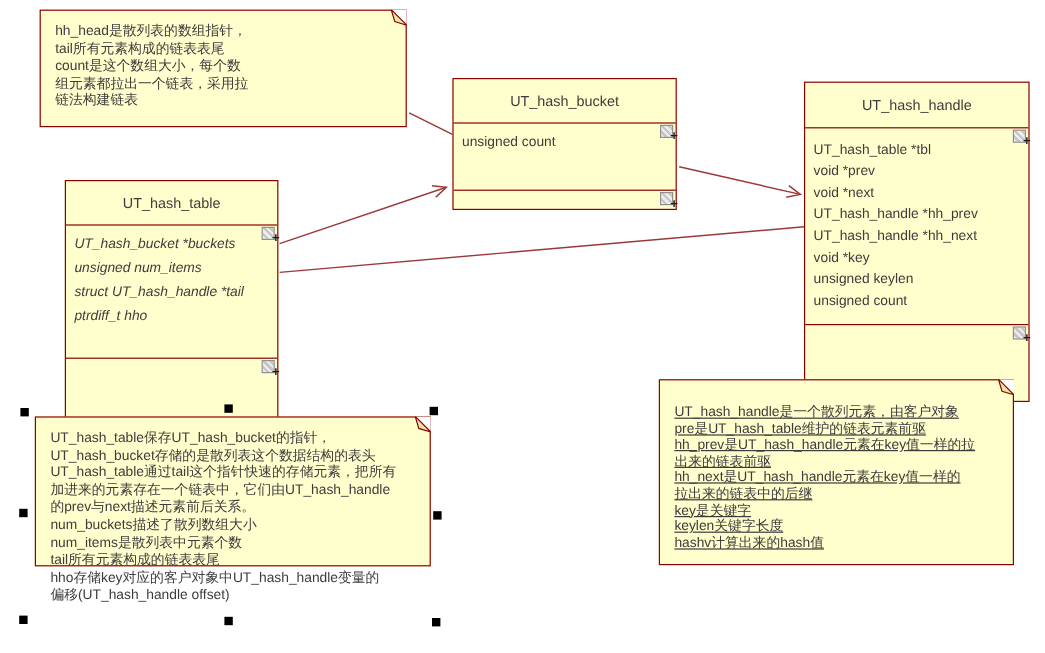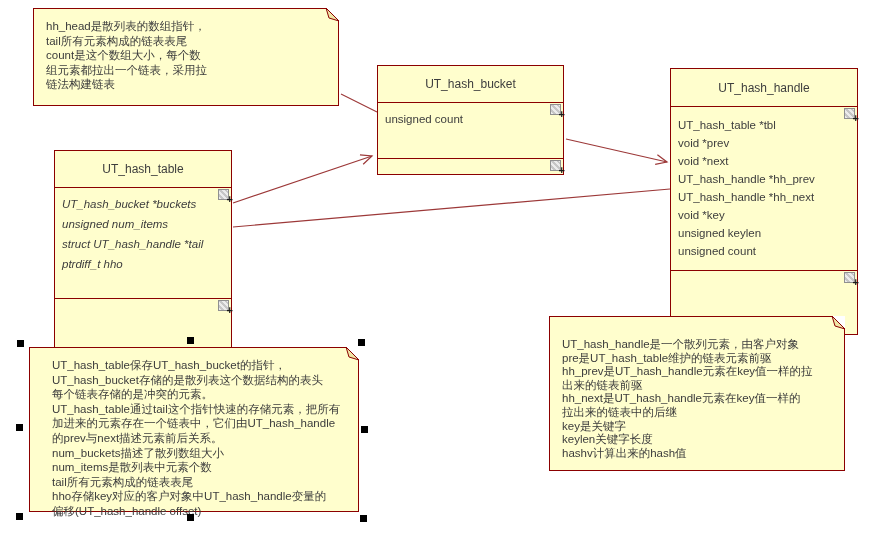--- a/index.html
+++ b/index.html
@@ -42,23 +42,23 @@
     position: absolute; top: 1px; right: 2px; width: 11px; height: 11px;
     border: 1px solid #909090;
     background: repeating-linear-gradient(45deg, #ececec 0 2px, #c6c6c6 2px 4px);
   }
   .expand .plus {
     position: absolute; right: -5px; bottom: -6px; font-size: 11px;
     font-weight: bold; color: #1a1a1a; line-height: 11px;
   }
   
   #note1 { left: 33px;  top: 8px;   width: 306px; height: 98px; }
-  #note2 { left: 29px;  top: 347px; width: 330px; height: 165px; padding-left: 10px; }
+  #note2 { left: 29px;  top: 347px; width: 330px; height: 125px; }
   #note3 { left: 549px; top: 316px; width: 296px; height: 155px; }
-  #note3 .ntext { padding-top: 21px; line-height: 13.6px; }
+  #note3 .ntext { padding-top: 21px; line-height: 13.6px; text-decoration: underline; }
   #cls-bucket { left: 377px; top: 65px;  width: 187px; height: 110px; }
   #cls-table  { left: 54px;  top: 150px; width: 178px; height: 212px; }
   #cls-handle { left: 670px; top: 68px;  width: 188px; height: 267px; }
   
   .sel-handle { position: absolute; width: 7px; height: 7px; background: #000000; }
   
   #connectors { position: absolute; left: 0; top: 0; pointer-events: none; }
 </style>
 </head>
 <body>
@@ -149,21 +149,20 @@
   </div>
 
   <div class="note" id="note2">
     <svg class="dogear" viewBox="0 0 16 16">
       <polygon points="3,0 16,0 16,13" fill="#ffffff"></polygon>
       <path d="M3,0 L16,13 L6,10 Z" fill="#efe5a5" stroke="#8b0000" stroke-width="1"></path>
     </svg>
     <div class="ntext">
       <div class="nline">UT_hash_table保存UT_hash_bucket的指针，</div>
       <div class="nline">UT_hash_bucket存储的是散列表这个数据结构的表头</div>
-      <div class="nline">每个链表存储的是冲突的元素。</div>
       <div class="nline">UT_hash_table通过tail这个指针快速的存储元素，把所有</div>
       <div class="nline">加进来的元素存在一个链表中，它们由UT_hash_handle</div>
       <div class="nline">的prev与next描述元素前后关系。</div>
       <div class="nline">num_buckets描述了散列数组大小</div>
       <div class="nline">num_items是散列表中元素个数</div>
       <div class="nline">tail所有元素构成的链表表尾</div>
       <div class="nline">hho存储key对应的客户对象中UT_hash_handle变量的</div>
       <div class="nline">偏移(UT_hash_handle offset)</div>
     </div>
   </div>

